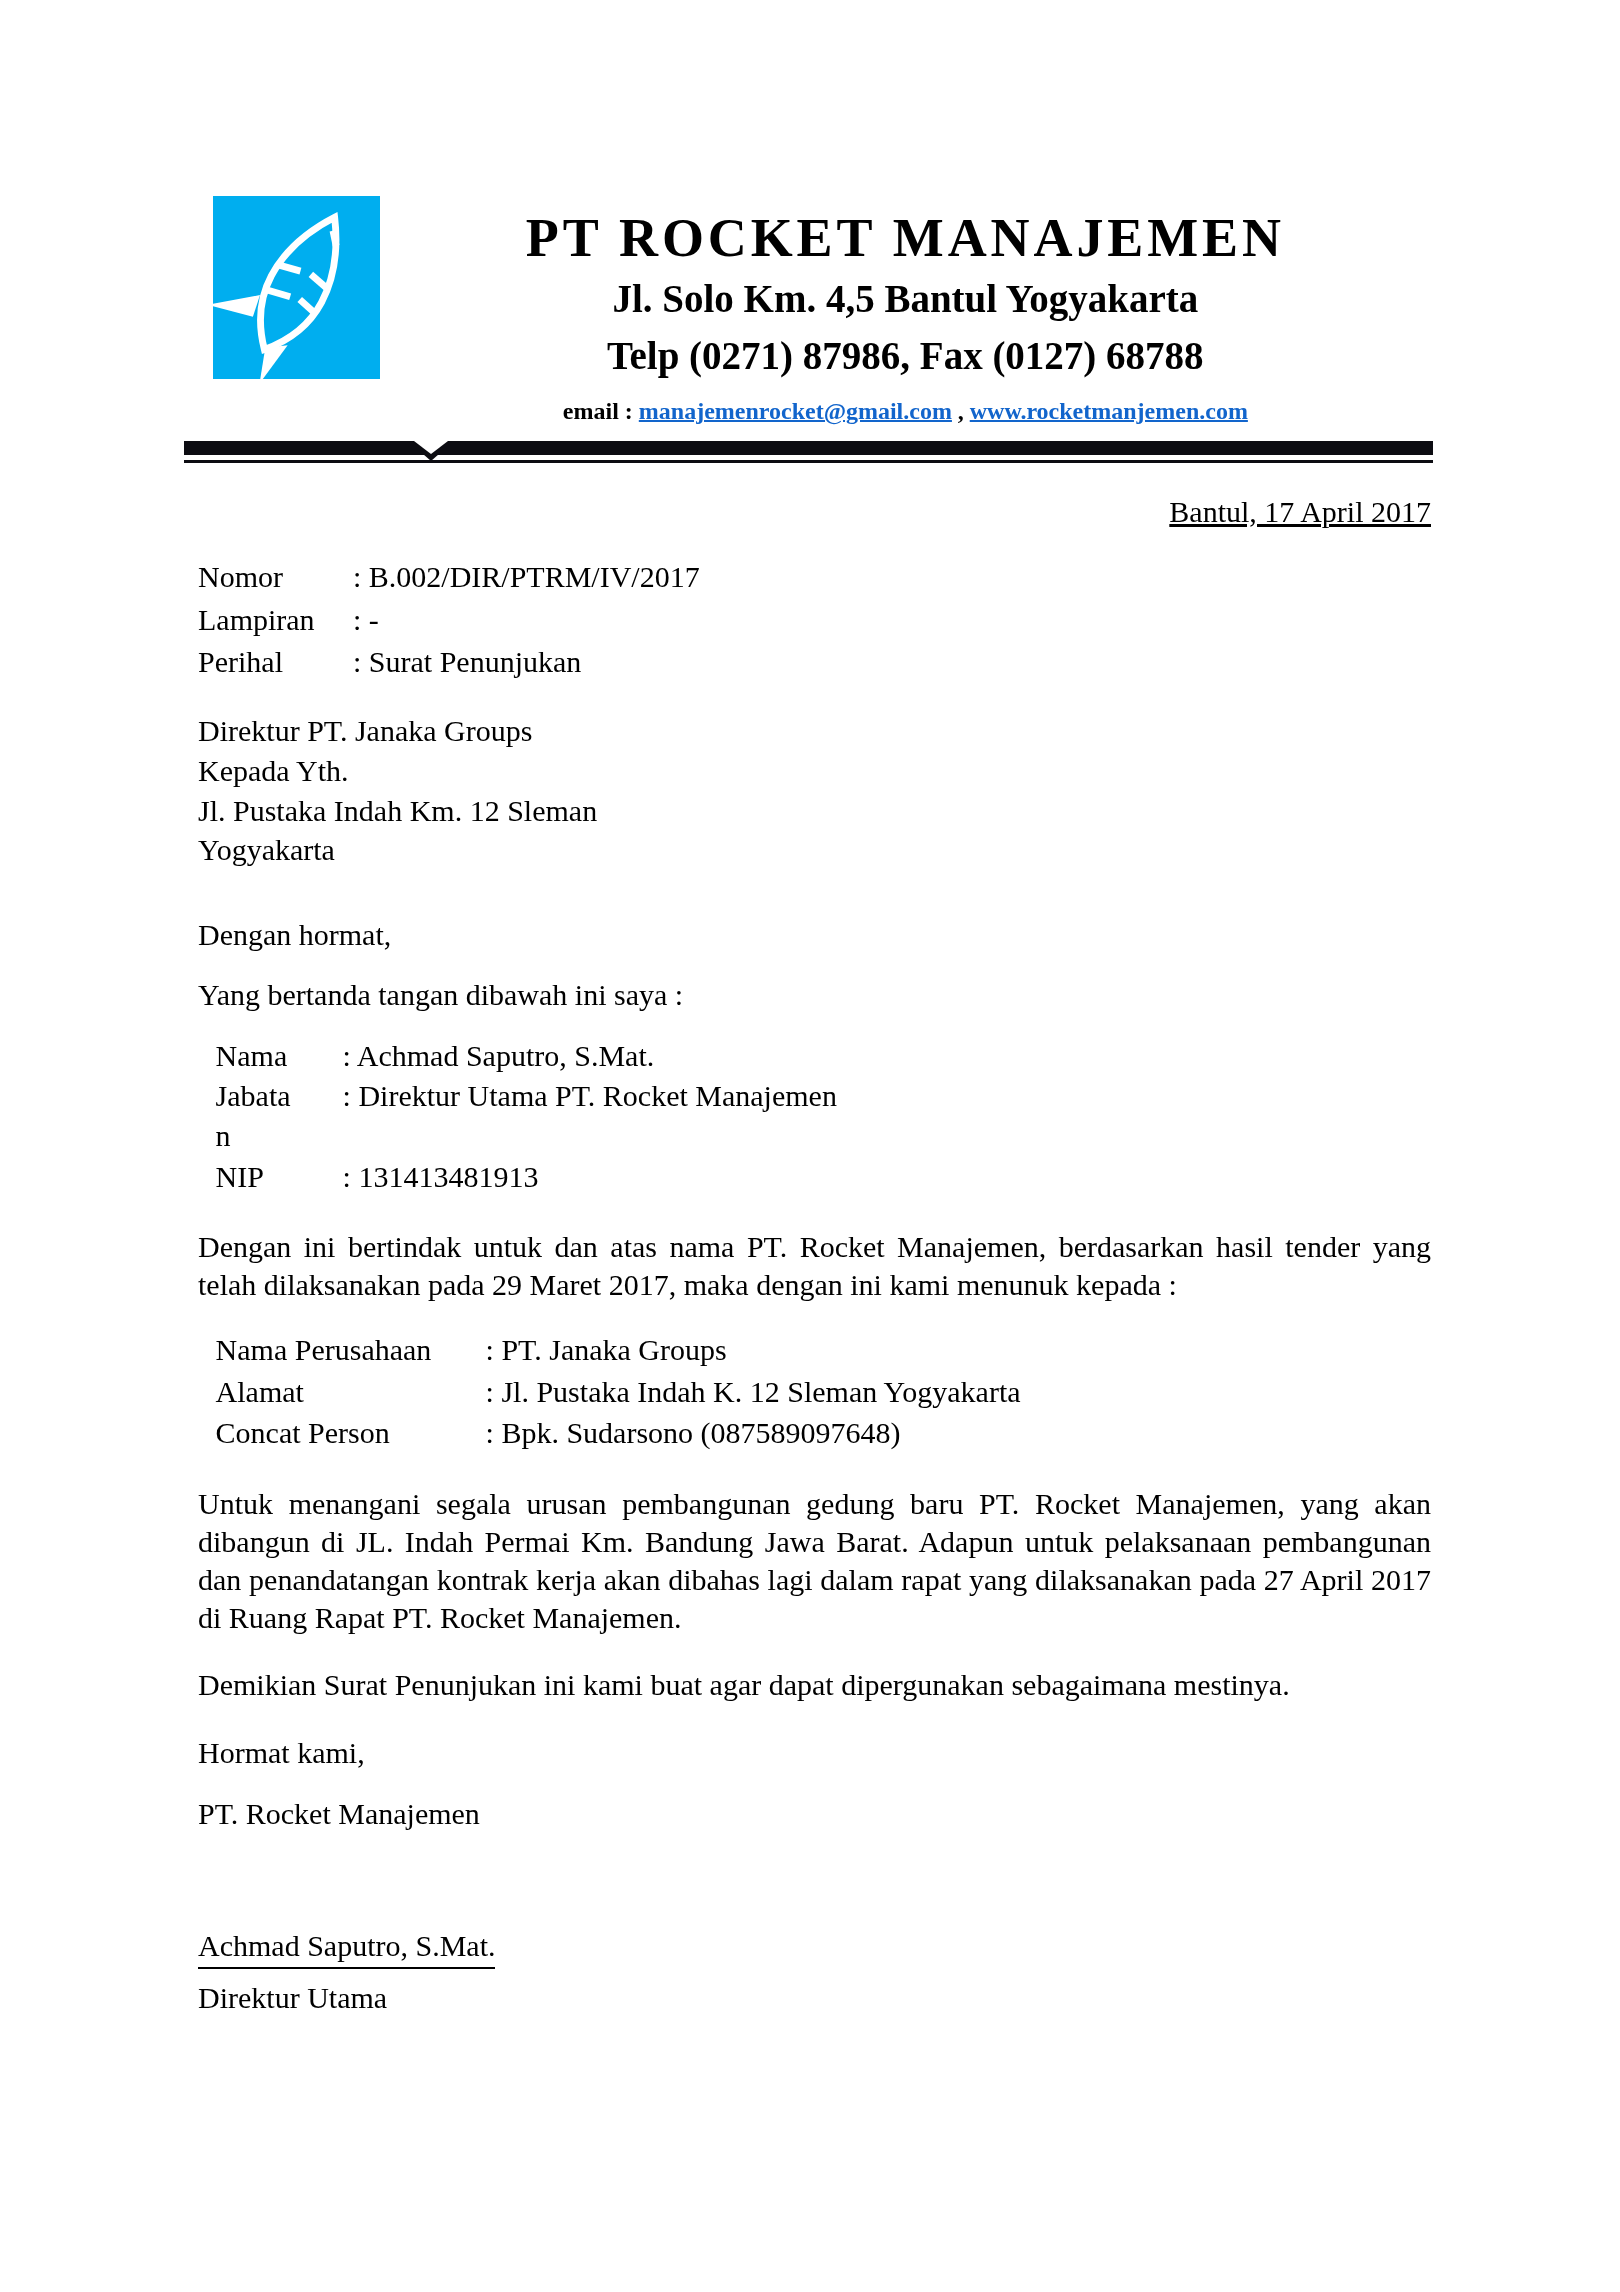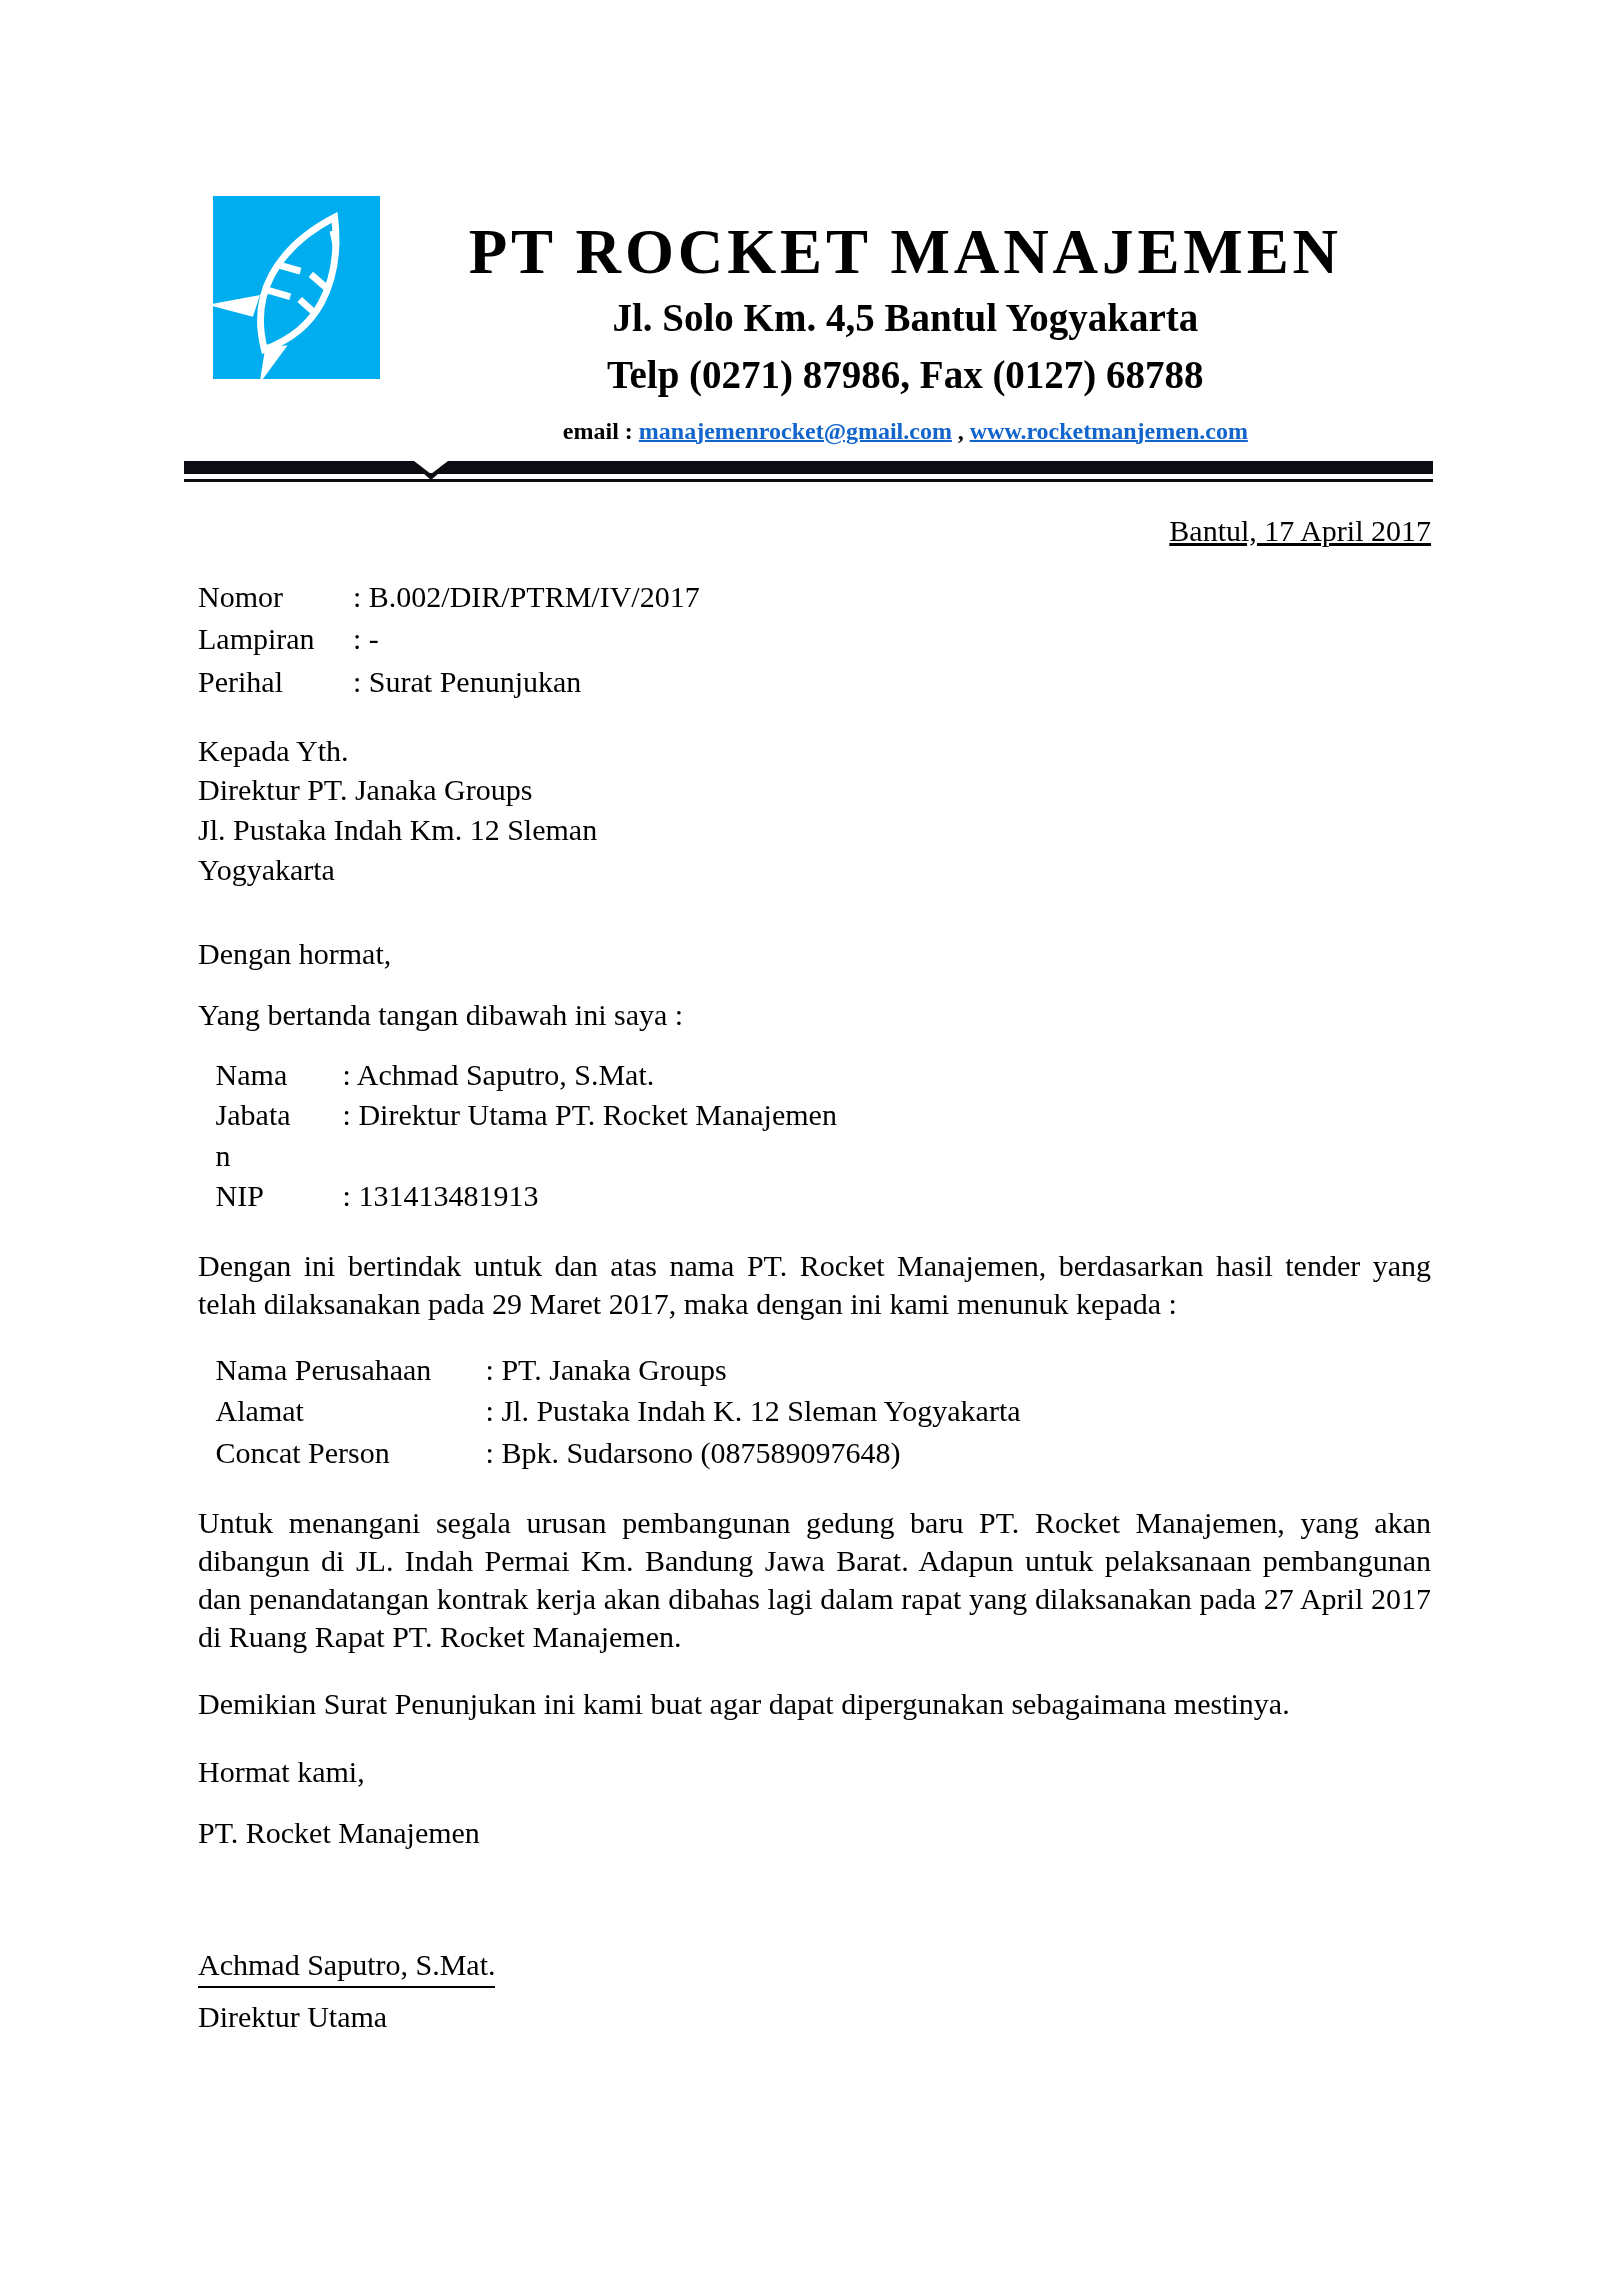--- a/index.html
+++ b/index.html
@@ -27,22 +27,22 @@
     background: var(--logo-blue, #00AEEF);
     flex: 0 0 auto;
   }
   .logo-box svg { display: block; width: 167px; height: 183px; }
   .header-text {
     flex: 1 1 auto;
     text-align: center;
     font-weight: bold;
   }
   .company-title {
-    margin-top: 20px;
-    font-size: 63px;
+    margin-top: 11px;
+    font-size: 54px;
     letter-spacing: 3.9px;
     line-height: 1.15;
     white-space: nowrap;
   }
   .addr-line {
     font-size: 39px;
     line-height: 1.35;
     margin-top: 3.9px;
   }
   .email-line {
@@ -165,22 +165,22 @@
         <td>: -</td>
       </tr>
       <tr>
         <td class="kv-label">Perihal</td>
         <td>: Surat Penunjukan</td>
       </tr>
     </tbody>
       </table>
 
     <div class="recipient-block">
+      <div>Direktur PT. Janaka Groups</div>
       <div>Kepada Yth.</div>
-      <div>Direktur PT. Janaka Groups</div>
       <div>Jl. Pustaka Indah Km. 12 Sleman</div>
       <div>Yogyakarta</div>
     </div>
 
     <div class="salutation">Dengan hormat,</div>
     <div class="intro-line">Yang bertanda tangan dibawah ini saya :</div>
 
     <table class="kv-table person-block">
       <tbody>
           <tr>

